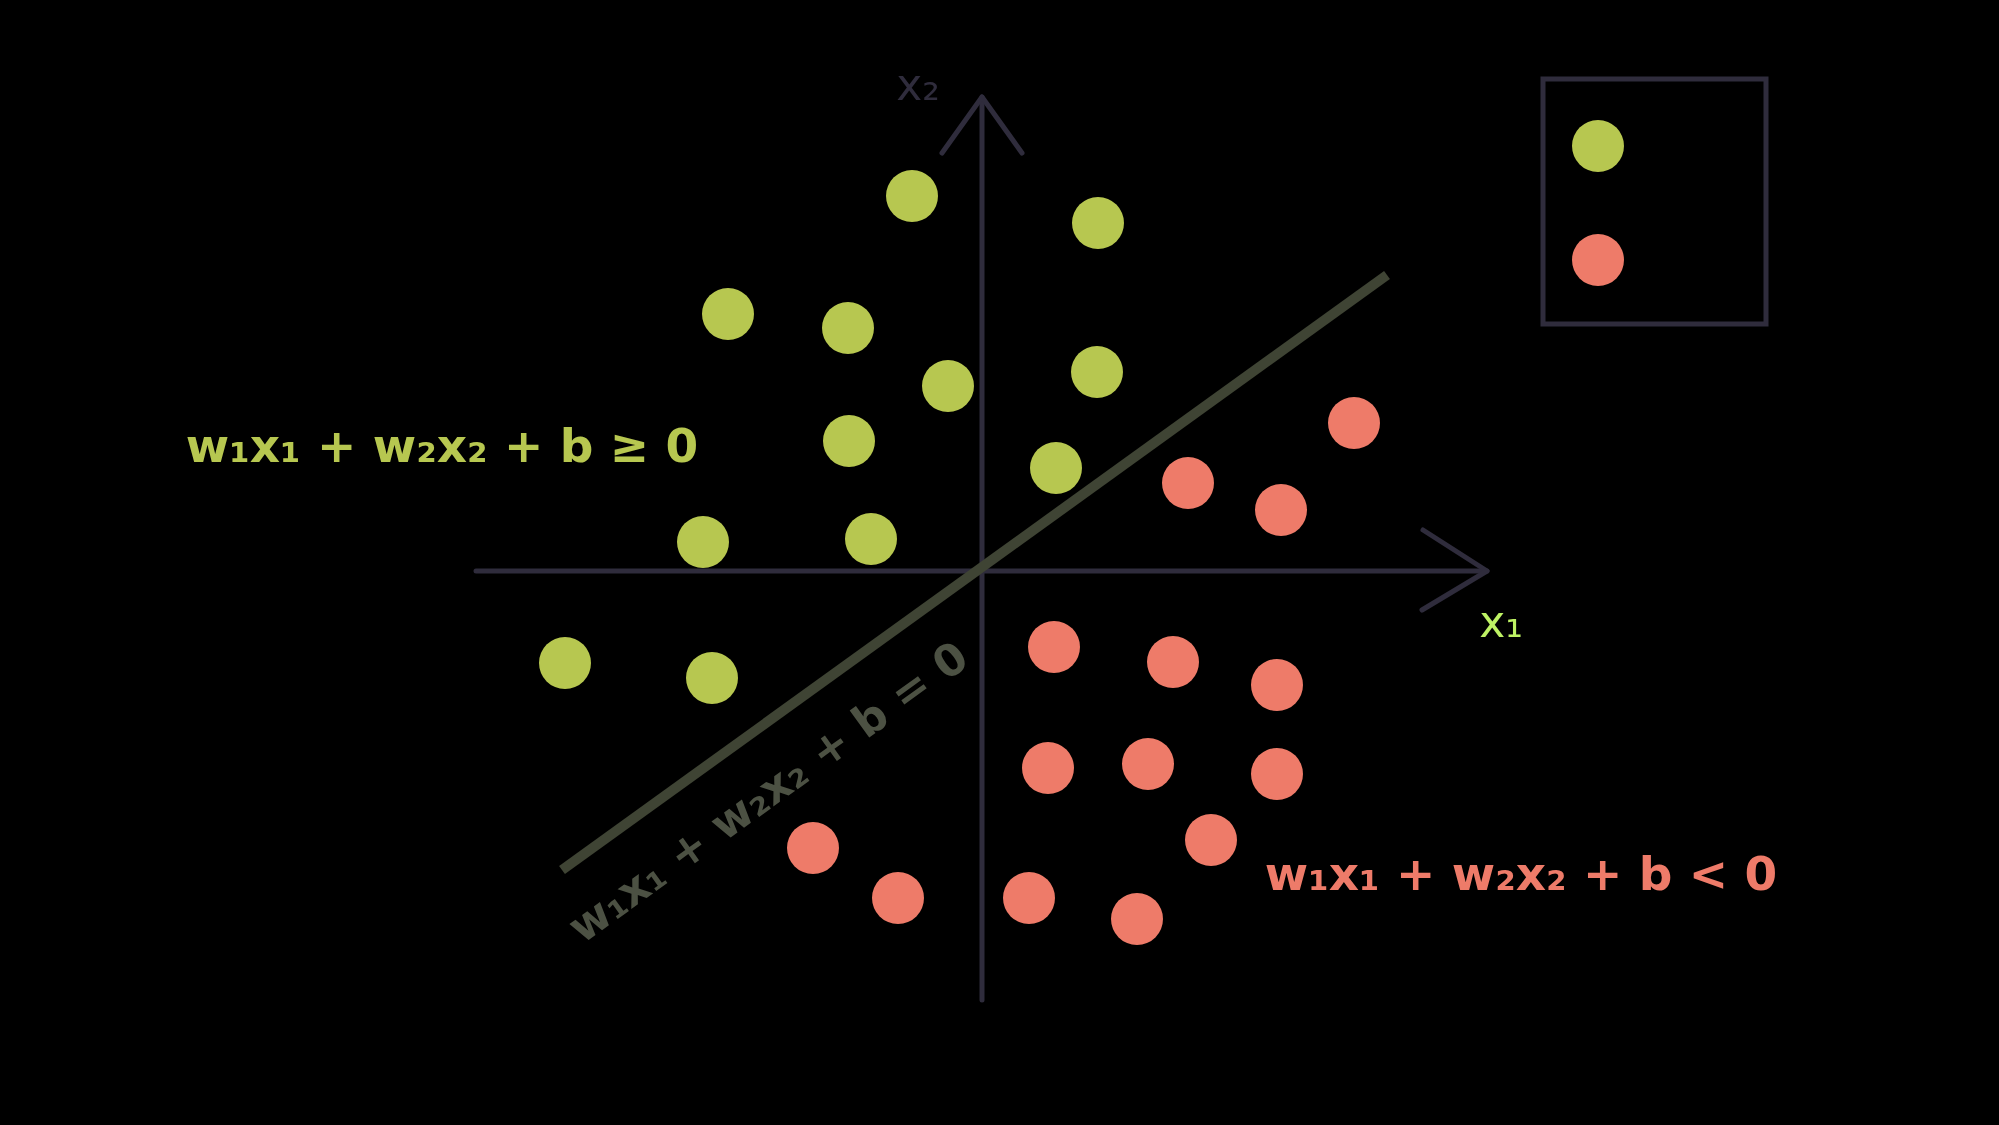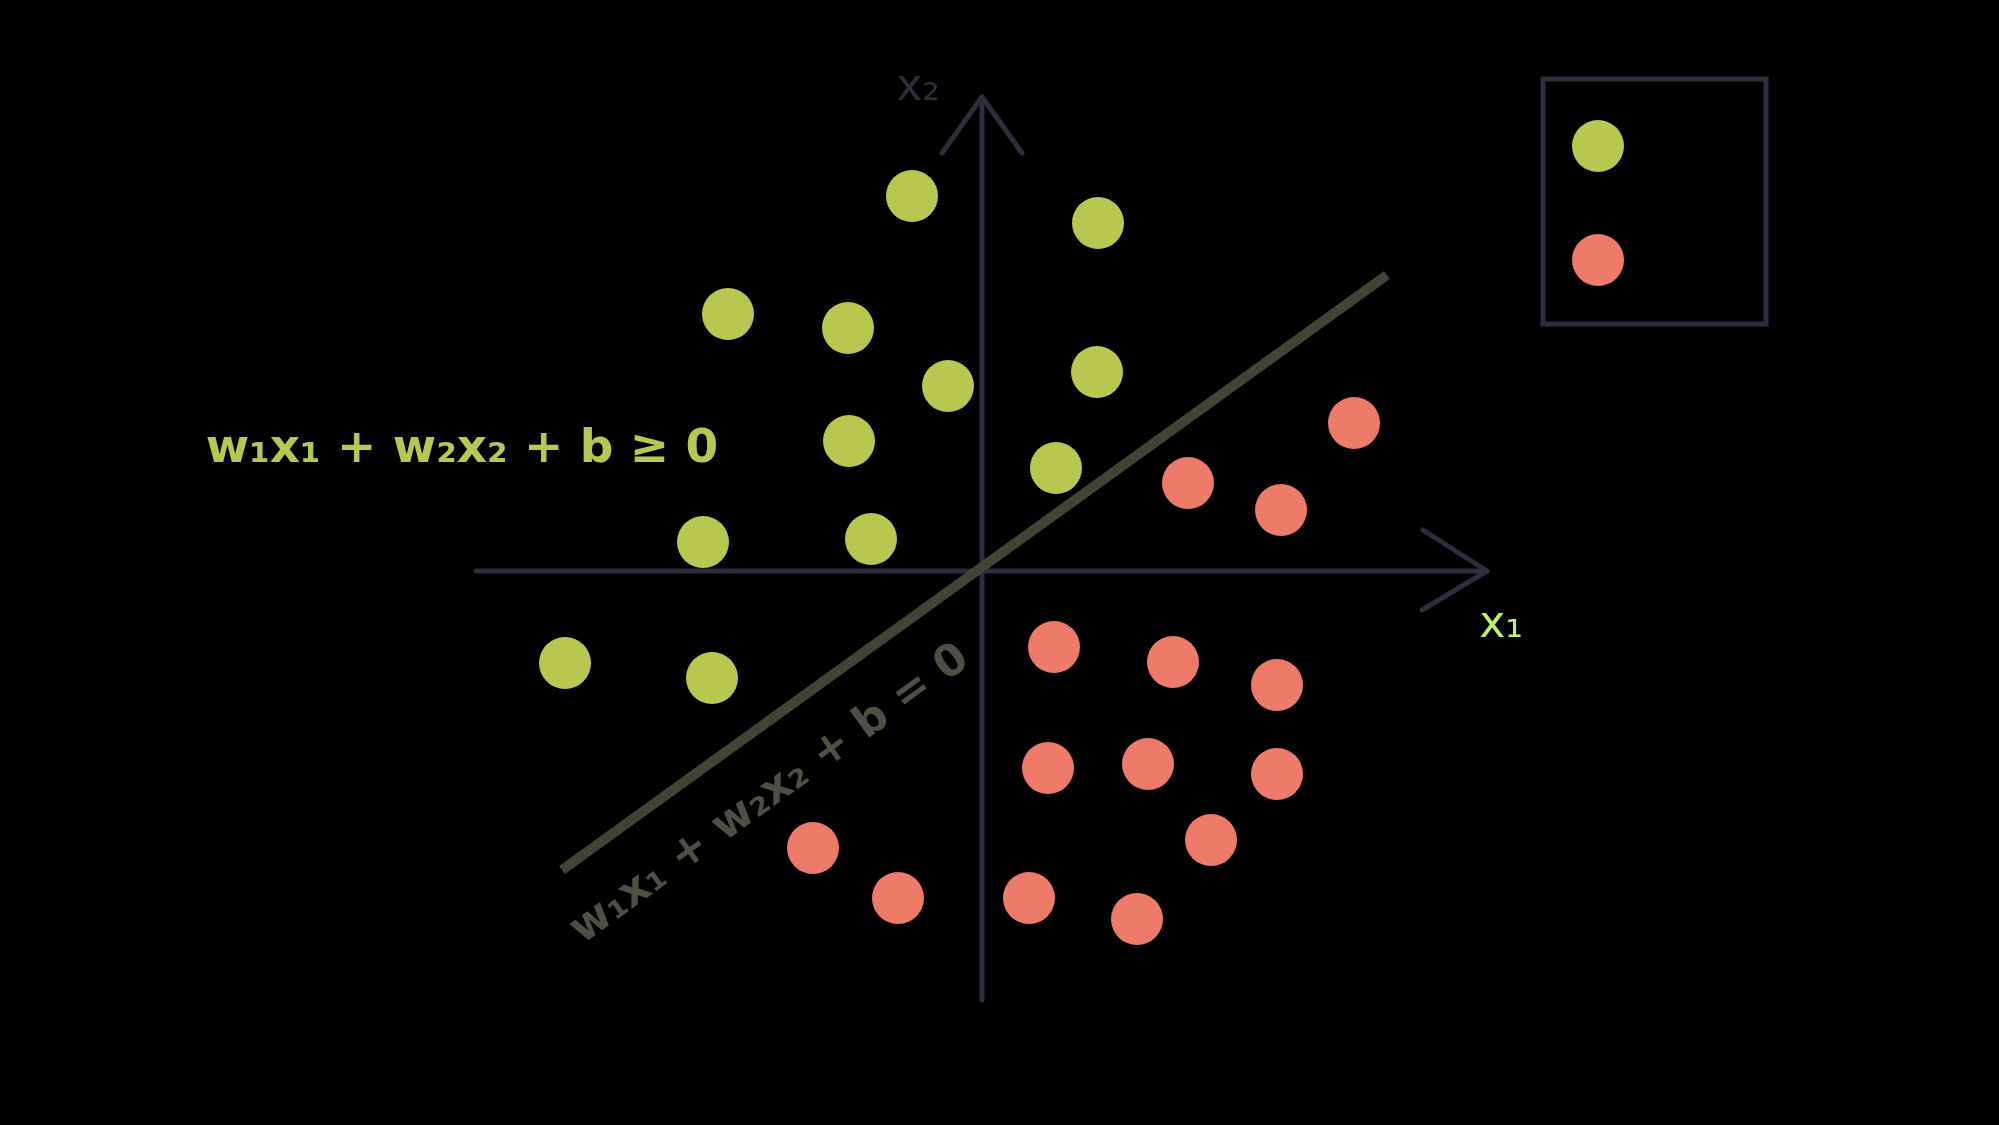--- a/index.html
+++ b/index.html
@@ -27,21 +27,21 @@
   }
   .label {
     position: absolute;
     transform: translate(-50%, -50%);
     white-space: nowrap;
     line-height: 1;
     user-select: none;
   }
   #label-y    { left: 918px;  top: 85px;  font-size: 44px; font-weight: 500; }
   #label-x    { left: 1501px; top: 622px; font-size: 44px; font-weight: 500; }
-  #label-positive { left: 462px;  top: 445px; font-size: 47px; font-weight: 700; }
+  #label-positive { left: 442px;  top: 445px; font-size: 47px; font-weight: 700; }
   #label-negative { left: 1521px; top: 873px; font-size: 47px; font-weight: 700; }
   #label-boundary {
     left: 768px; top: 792px;
     font-size: 44px; font-weight: 700;
     transform: translate(-50%, -50%) rotate(-35.8deg);
   }
 </style>
 </head>
 <body>
 
@@ -98,16 +98,17 @@
       <circle id="legend-dot-negative" cx="1598" cy="260" r="26" fill="#ee7b69"></circle>
     </g>
   </svg>
 
   <div class="label" id="label-y" style="color: rgb(47, 44, 60);">x₂</div>
 
   <div class="label" id="label-x" style="color: #bef264;">x₁</div>
 
   <div class="label" id="label-positive" style="color: rgb(183, 199, 80);">w₁x₁ + w₂x₂ + b ≥ 0</div>
 
+  <div class="label" id="label-negative" style="color: rgb(238, 123, 105);">w₁x₁ + w₂x₂ + b &lt; 0</div>
 
   <div class="label" id="label-boundary" style="color: rgb(76, 81, 67); transform: translate(-50%, -50%) rotate(-35.8deg);">w₁x₁ + w₂x₂ + b = 0</div>
 
 </div>
 
 </body></html>

